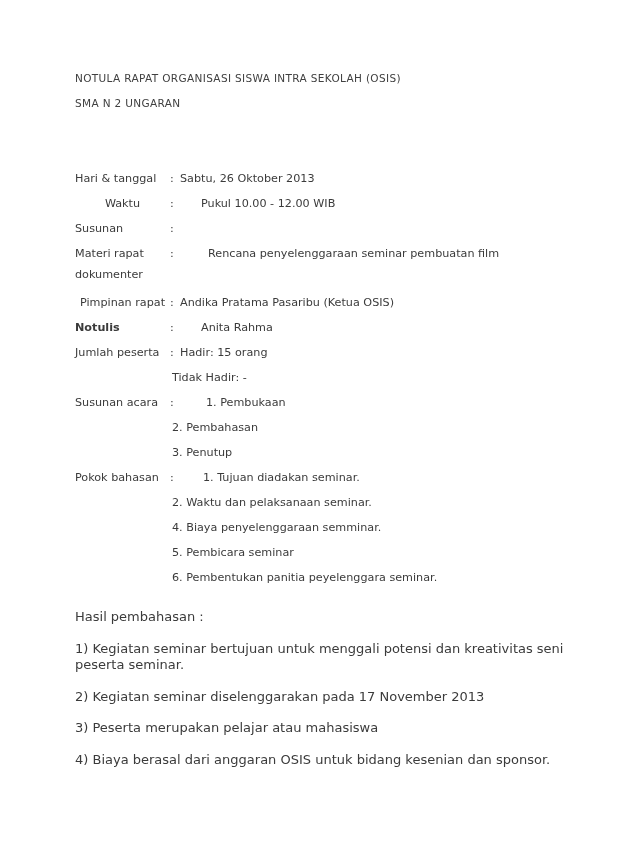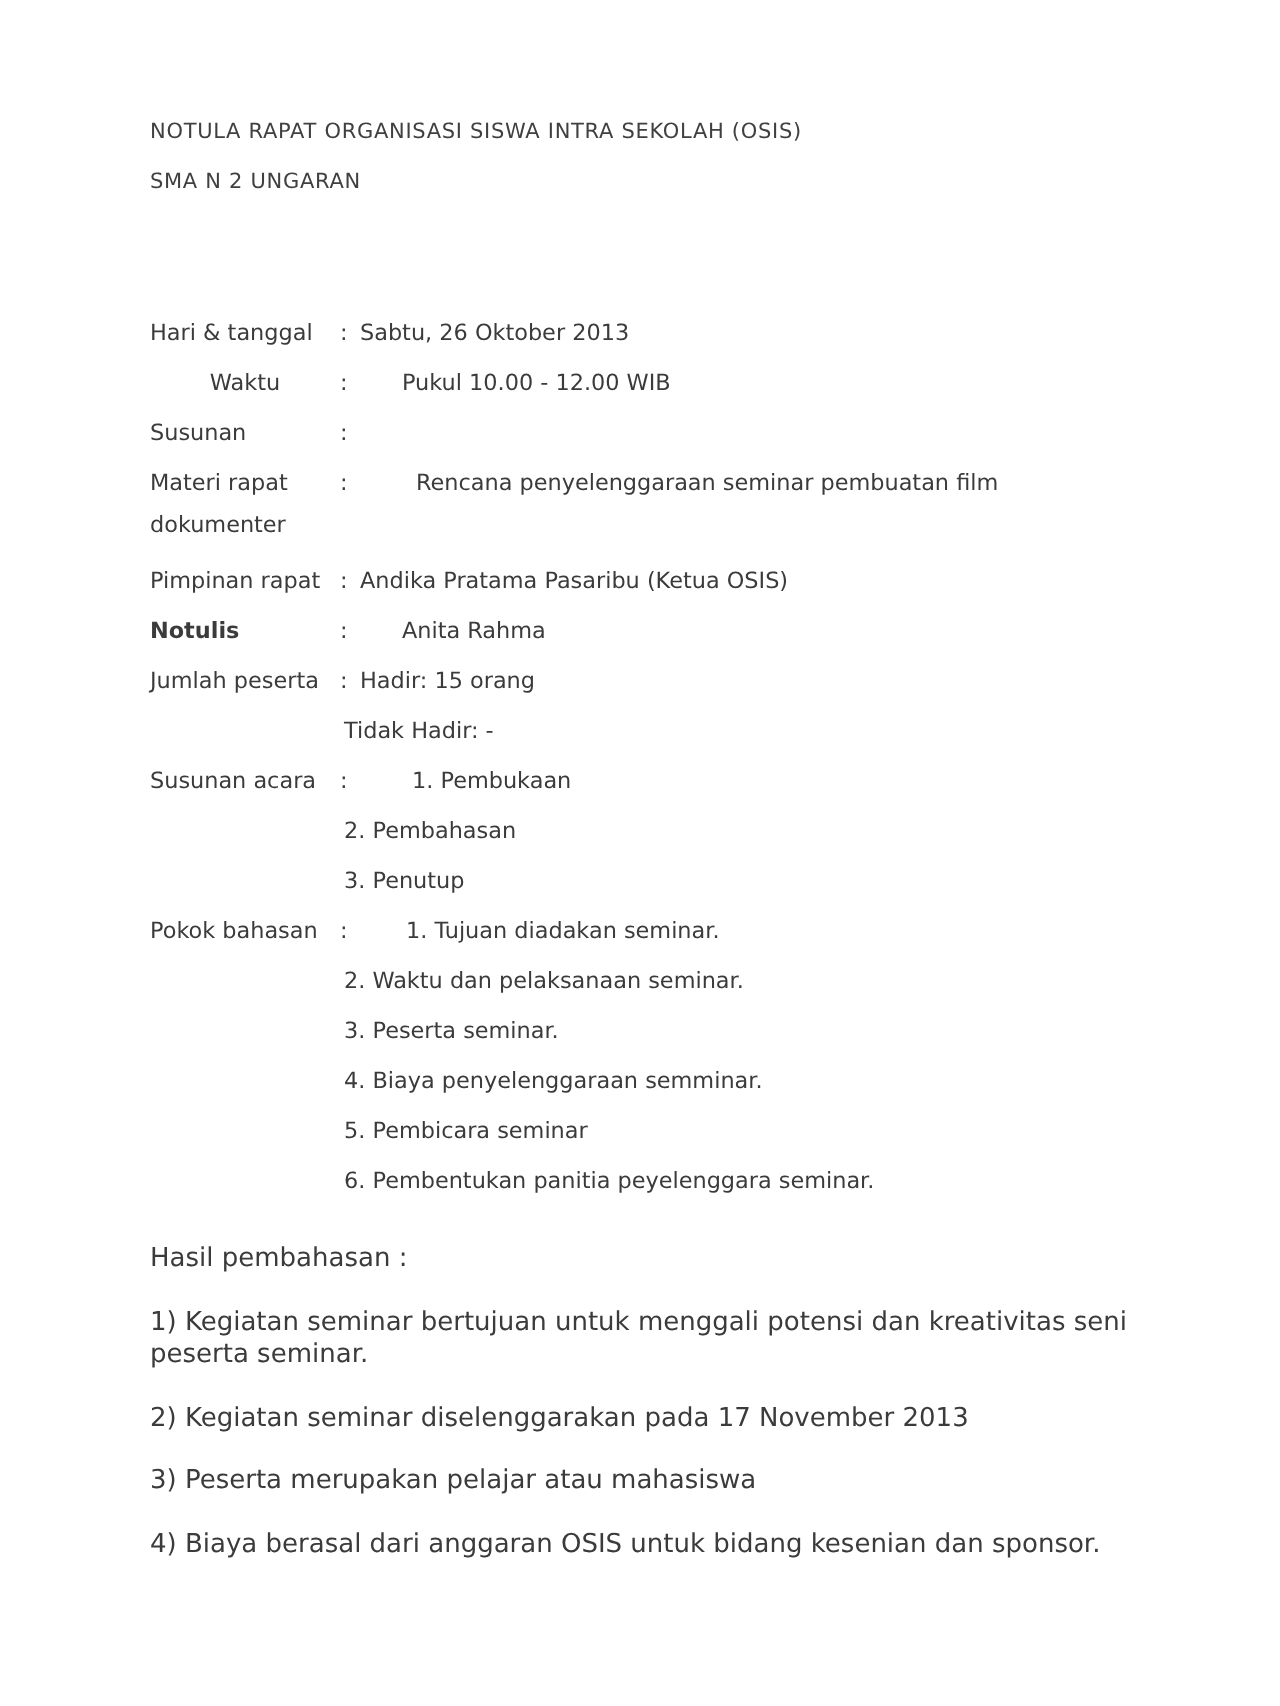--- a/index.html
+++ b/index.html
@@ -20,21 +20,21 @@
     position: relative;
     width: 640px;
     height: 853px;
     background: #ffffff;
     box-sizing: border-box;
   }
 
   .doc-body {
     position: absolute;
     left: 75px;
-    top: 54px;
+    top: 66px;
     width: 490px;
   }
 
   
   .heading {
     font-size: 10.5px;
     letter-spacing: 0.35px;
     line-height: 25px;
     color: #404040;
     white-space: nowrap;
@@ -72,21 +72,21 @@
 
   .lbl-waktu    .field-label { width: 95px; text-align: center; }
   .lbl-waktu    .field-sep   { width: 31px; }
 
   .lbl-tempat   .field-label { width: 95px; }
   .lbl-tempat   .field-sep   { width: 31px; }
 
   .lbl-materi   .field-label { width: 95px; }
   .lbl-materi   .field-sep   { width: 38px; }
 
-  .lbl-pimpinan .field-label { width: 95px; }
+  .lbl-pimpinan .field-label { width: 95px; text-align: center; }
   .lbl-pimpinan .field-sep   { width: 10px; }
 
   .lbl-notulis  .field-label { width: 95px; font-weight: bold; }
   .lbl-notulis  .field-sep   { width: 31px; }
 
   .lbl-jumlah   .field-label { width: 95px; }
   .lbl-jumlah   .field-sep   { width: 10px; }
 
   .lbl-susunan  .field-label { width: 95px; }
   .lbl-susunan  .field-sep   { width: 36px; }
@@ -187,21 +187,20 @@
     </div>
     <div class="sub-item">2. Pembahasan</div>
     <div class="sub-item">3. Penutup</div>
 
     <div class="field-row lbl-pokok">
       <span class="field-label">Pokok bahasan</span>
       <span class="field-sep">:</span>
       <span class="field-value">1. Tujuan diadakan seminar.</span>
     </div>
     <div class="sub-item">2. Waktu dan pelaksanaan seminar.</div>
-    <div class="sub-item">3. Peserta seminar.</div>
     <div class="sub-item">4. Biaya penyelenggaraan semminar.</div>
     <div class="sub-item">5. Pembicara seminar</div>
     <div class="sub-item">6. Pembentukan panitia peyelenggara seminar.</div>
 
     <div class="para para-first">Hasil pembahasan :</div>
     <div class="para">1) Kegiatan seminar bertujuan untuk menggali potensi dan kreativitas seni peserta seminar.</div>
     <div class="para">2) Kegiatan seminar diselenggarakan pada 17 November 2013</div>
     <div class="para">3) Peserta merupakan pelajar atau mahasiswa</div>
     <div class="para">4) Biaya berasal dari anggaran OSIS untuk bidang kesenian dan sponsor.</div>
 

